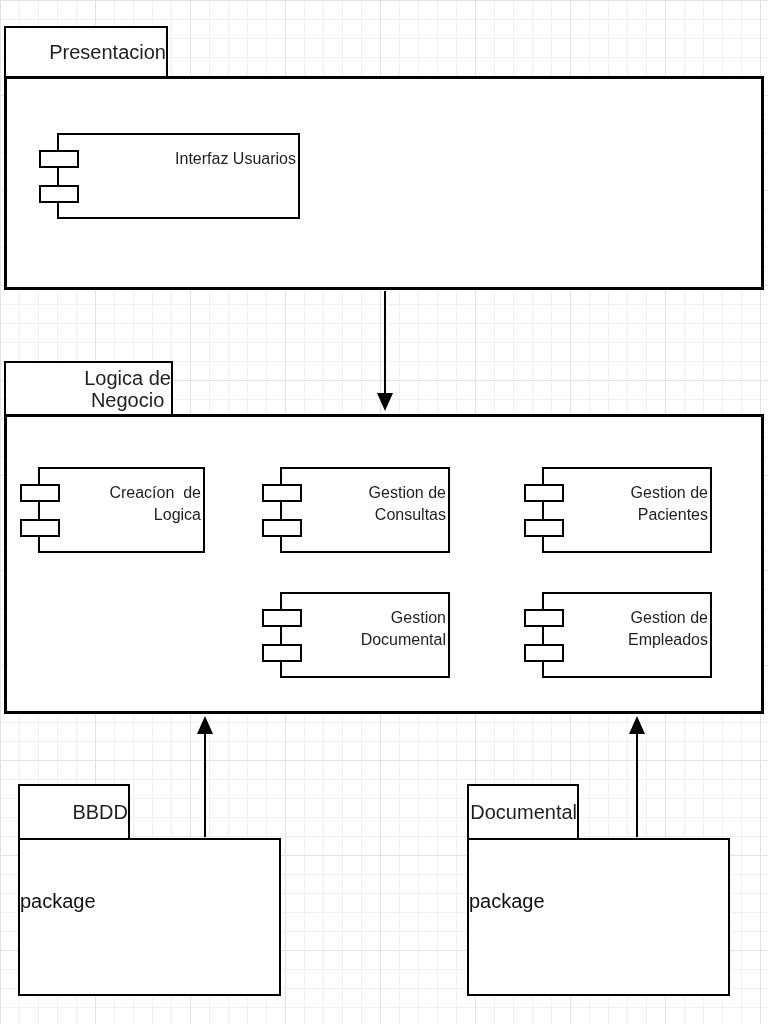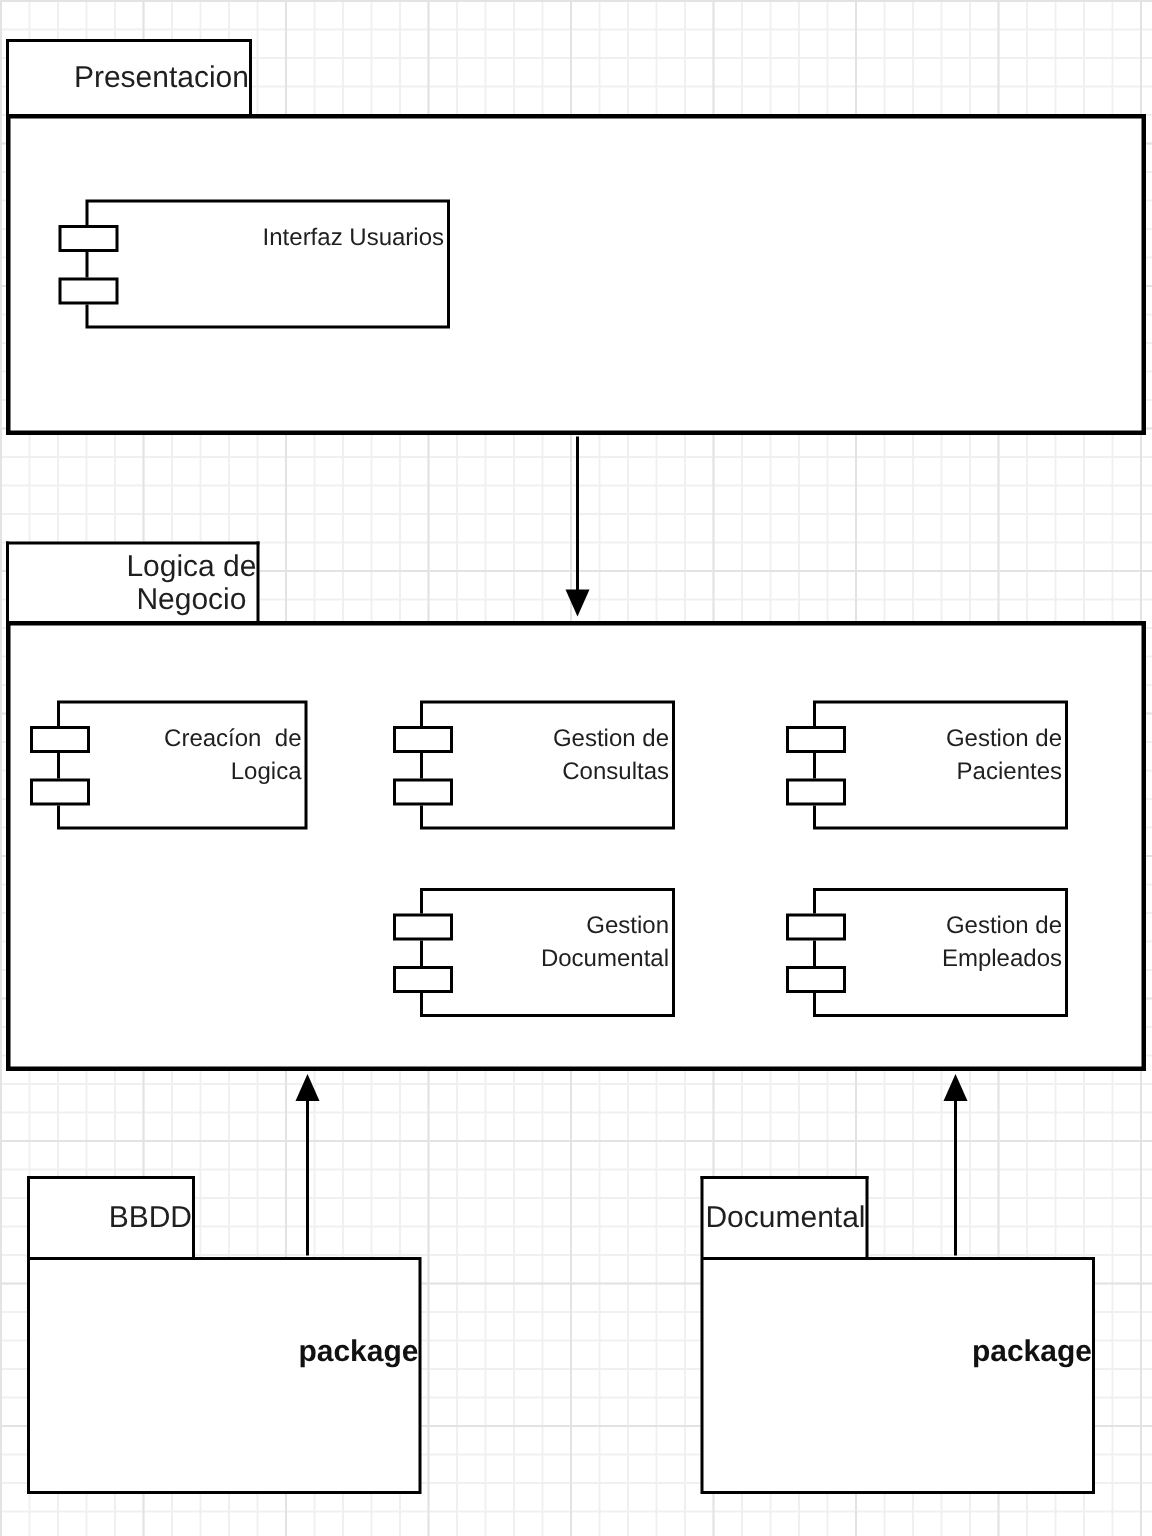--- a/index.html
+++ b/index.html
@@ -39,22 +39,22 @@
     position: absolute;
     background: #ffffff;
     border: 2px solid #000000;
     z-index: 1;
   }
   .pkg-body.thick { border-width: 3px; }
 
   .pkg-content-label {
     position: absolute;
     left: 0; right: 0; top: 50px;
-    text-align: right;
-    font-weight: bold;
+    text-align: left;
+    font-weight: normal;
     font-size: 20px;
     line-height: 22px;
     color: #111111;
   }
 
   .uml-component {
     position: absolute;
     background: #ffffff;
     border: 2px solid #000000;
     z-index: 3;

